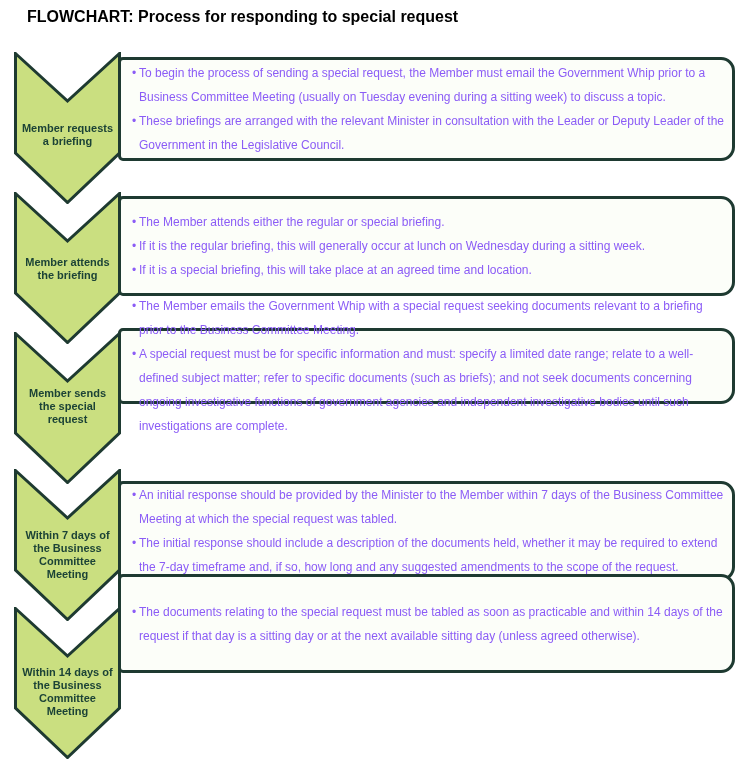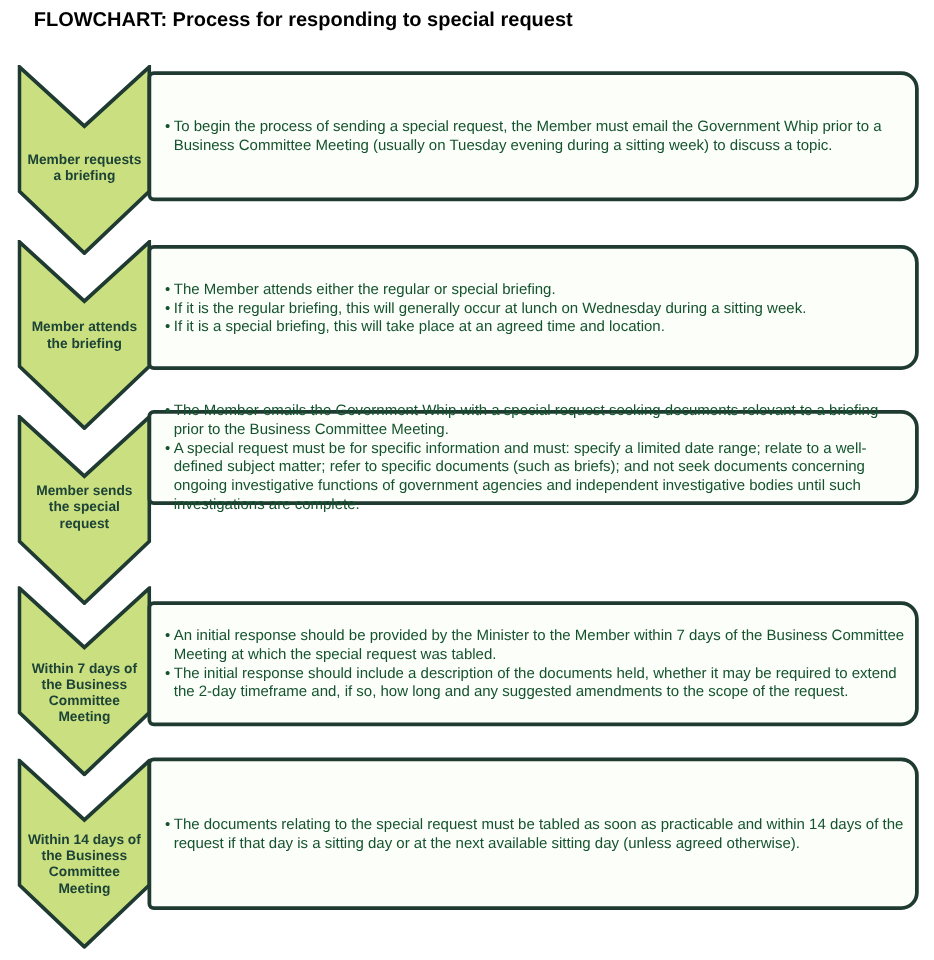--- a/index.html
+++ b/index.html
@@ -13,41 +13,44 @@
     color:#1c4336; line-height:13px; white-space:pre-line;
   }
 
   .box {
     position:absolute; left:118px; width:617px; box-sizing:border-box;
     background:#fcfef9; border:3px solid #1e3a31;
     border-radius:5px 14px 14px 5px;
     display:flex; flex-direction:column; justify-content:center;
     padding:4px 8px 4px 11px;
   }
-  .bullet { display:flex; font-size:12px; line-height:15px; color:#14532d;justify-content:flex-end; }
+  .bullet { display:flex; font-size:12px; line-height:24px; color:#8b5cf6;justify-content:flex-end; }
   .bullet::before { content:"\2022"; flex:none; width:7px; }
   .bullet span { flex:1; }
 
   .chev-path { fill:#cadf80; stroke:#1e3a31; stroke-width:3; stroke-linejoin:miter; }
 </style>
 </head>
 <body>
 
 <div class="canvas">
 
   <div class="title">FLOWCHART: Process for responding to special request</div>
 
   <svg class="chevron" style="top:52px" viewBox="0 0 107 152">
     <path class="chev-path" d="M1.5 1.5 L53.5 49 L105.5 1.5 L105.5 101 L53.5 150.5 L1.5 101 Z"></path>
   </svg>
   <div class="chevron-label" style="top:122px">Member requests
 a briefing</div>
   <div class="box" style="top:57px;height:104px">
     <div class="bullet">
         <span>To begin the process of sending a special request, the Member must email the Government Whip prior to a Business Committee Meeting (usually on Tuesday evening during a sitting week) to discuss a topic.</span>
+      </div>
+    <div class="bullet">
+        <span>These briefings are arranged with the relevant Minister in consultation with the Leader or Deputy Leader of the Government in the Legislative Council.</span>
       </div>
   </div>
 
   <svg class="chevron" style="top:192px" viewBox="0 0 107 152">
     <path class="chev-path" d="M1.5 1.5 L53.5 49 L105.5 1.5 L105.5 101 L53.5 150.5 L1.5 101 Z"></path>
   </svg>
   <div class="chevron-label" style="top:256px">Member attends
 the briefing</div>
   <div class="box" style="top:196px;height:100px">
     <div class="bullet">
@@ -81,30 +84,30 @@
   </svg>
   <div class="chevron-label" style="top:529px">Within 7 days of
 the Business
 Committee
 Meeting</div>
   <div class="box" style="top:481px;height:100px">
     <div class="bullet">
         <span>An initial response should be provided by the Minister to the Member within 7 days of the Business Committee Meeting at which the special request was tabled.</span>
       </div>
     <div class="bullet">
-        <span>The initial response should include a description of the documents held, whether it may be required to extend the 2-day timeframe and, if so, how long and any suggested amendments to the scope of the request.</span>
+        <span>The initial response should include a description of the documents held, whether it may be required to extend the 7-day timeframe and, if so, how long and any suggested amendments to the scope of the request.</span>
       </div>
   </div>
 
   <svg class="chevron" style="top:607px" viewBox="0 0 107 152">
     <path class="chev-path" d="M1.5 1.5 L53.5 49 L105.5 1.5 L105.5 101 L53.5 150.5 L1.5 101 Z"></path>
   </svg>
   <div class="chevron-label" style="top:666px">Within 14 days of
 the Business
 Committee
 Meeting</div>
-  <div class="box" style="top:606px;height:122px">
+  <div class="box" style="top:574px;height:99px">
     <div class="bullet">
         <span>The documents relating to the special request must be tabled as soon as practicable and within 14 days of the request if that day is a sitting day or at the next available sitting day (unless agreed otherwise).</span>
       </div>
   </div>
 
 </div>
 
 </body></html>

